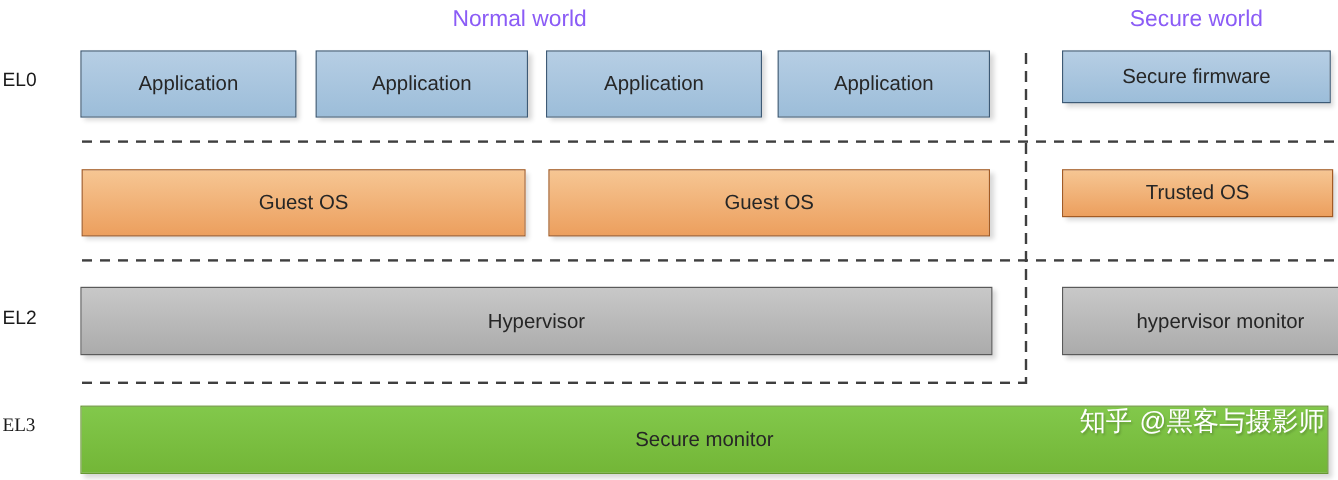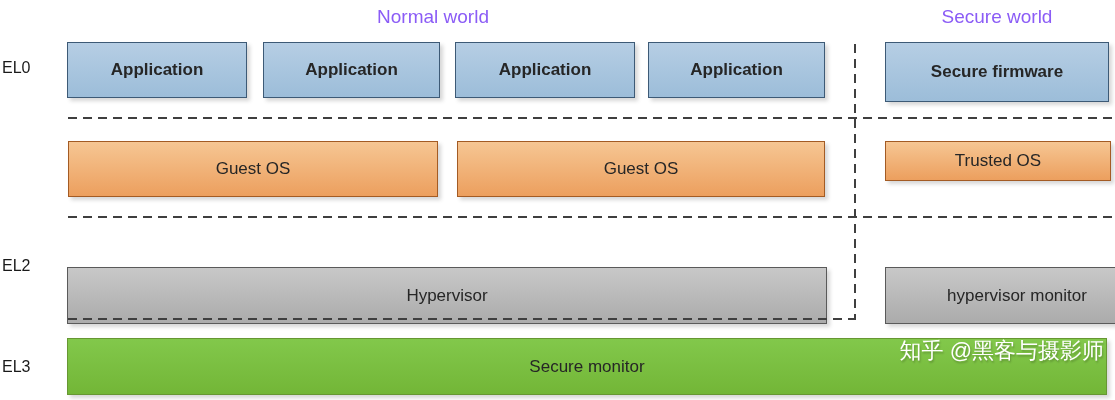--- a/index.html
+++ b/index.html
@@ -32,30 +32,28 @@
     align-items: center;
     justify-content: center;
     font-size: 17px;
     color: #262626;
     box-shadow: 3px 3px 4px rgba(0,0,0,0.16);
     box-sizing: border-box;
   }
   .box.blue {
     background: linear-gradient(180deg, #b6cee4 0%, #9cbdd9 100%);
     border: 1.5px solid #3d5a76;
-    font-weight: bold;
   }
   .box.orange {
     background: linear-gradient(180deg, #f6c693 0%, #ec9f5e 100%);
     border: 1.5px solid #a35b24;
   }
   .box.gray {
     background: linear-gradient(180deg, #c8c8c8 0%, #ababab 100%);
     border: 1.5px solid #5a5a5a;
-    margin-top: 28px;
   }
   .box.green {
     background: linear-gradient(180deg, #82c84b 0%, #73b637 100%);
     border: 1.5px solid #679733;
   }
   .dash-h {
     position: absolute;
     height: 2px;
     background: repeating-linear-gradient(to right, #3f3f3f 0 9px, transparent 9px 15px);
   }
@@ -79,27 +77,27 @@
 </head>
 <body>
 
 <div class="canvas">
 
   <div class="world-title" style="left:323px;">Normal world</div>
   <div class="world-title" style="left:887px;">Secure world</div>
 
   <div class="el-label" style="top:59px;">EL0</div>
   <div class="el-label" style="top:257px;">EL2</div>
-  <div class="el-label" style="top:358px;">EL3</div>
+  <div class="el-label" style="top:346px;font-family:Liberation Serif, serif;">EL3</div>
 
   <div class="box blue" style="left:67px;  top:42px; width:180px; height:56px;">Application</div>
   <div class="box blue" style="left:263px; top:42px; width:177px; height:56px;">Application</div>
   <div class="box blue" style="left:455px; top:42px; width:180px; height:56px;">Application</div>
   <div class="box blue" style="left:648px; top:42px; width:177px; height:56px;">Application</div>
-  <div class="box blue" style="left:885px; top:42px; width:224px; height:60px;">Secure firmware</div>
+  <div class="box blue" style="left:885px; top:42px; width:224px; height:44px;">Secure firmware</div>
 
   <div class="box orange" style="left:68px;  top:141px; width:370px; height:56px;">Guest OS</div>
   <div class="box orange" style="left:457px; top:141px; width:368px; height:56px;">Guest OS</div>
   <div class="box orange" style="left:885px; top:141px; width:226px; height:40px;">Trusted OS</div>
 
   <div class="box gray" style="left:67px;  top:239px; width:760px; height:57px;">Hypervisor</div>
   <div class="box gray" style="left:885px; top:239px; width:264px; height:57px;">hypervisor monitor</div>
 
   <div class="box green" style="left:67px; top:338px; width:1040px; height:57px;">Secure monitor</div>
 

